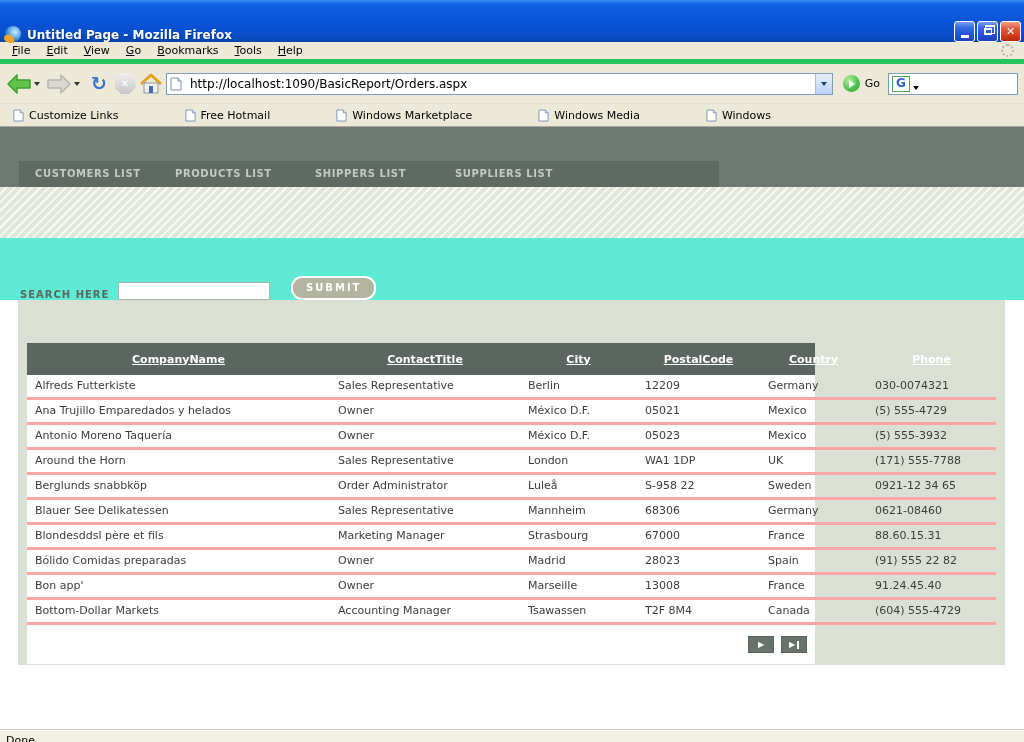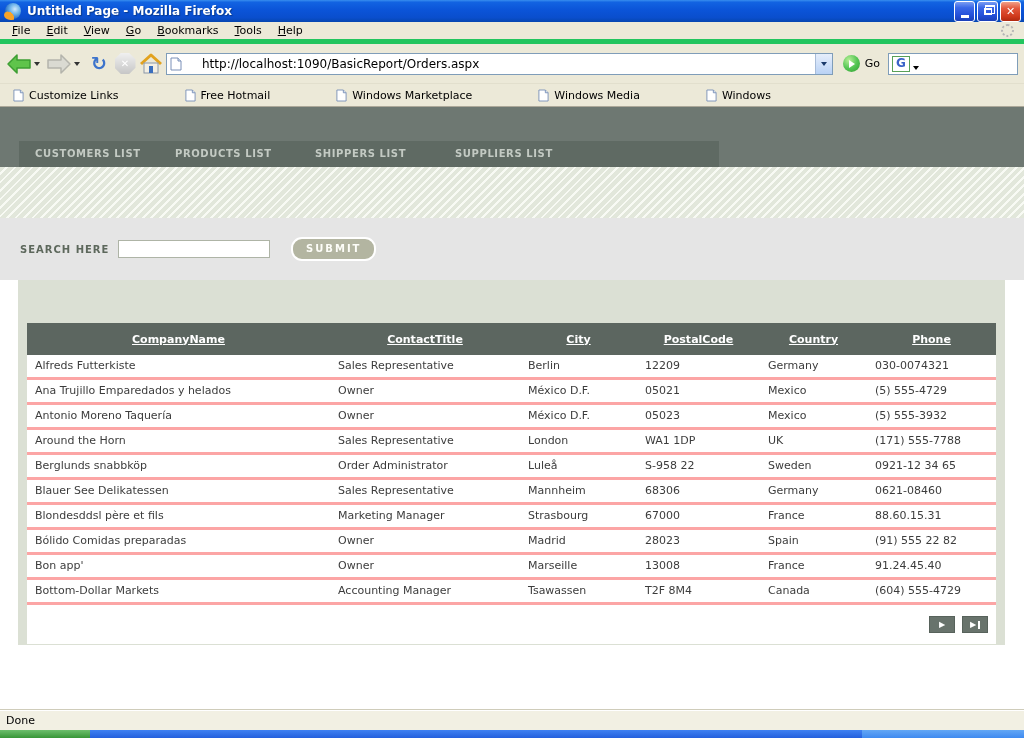--- a/index.html
+++ b/index.html
@@ -1,21 +1,21 @@
 <!DOCTYPE html>
 <html><head>
 <meta charset="utf-8">
 <style>
   * { margin:0; padding:0; box-sizing:border-box; }
   body { font-family:"DejaVu Sans", sans-serif; }
   .screen { width:1024px; height:742px; position:relative; overflow:hidden; background:#fff;
             font-family:"DejaVu Sans", sans-serif; }
 
   
-  .titlebar { height:22px; display:flex; align-items:center; padding:0 3px 0 5px;
+  .titlebar { height:42px; display:flex; align-items:flex-end; padding:0 3px 0 5px;
     background:linear-gradient(180deg,#388eef 0%,#1263e2 10%,#0b54d8 45%,#0a4ecd 80%,#0646b0 100%); }
   .ff-icon { width:16px; height:16px; border-radius:50%; position:relative; flex:0 0 auto;
     background:radial-gradient(circle at 62% 38%, #cfe9fc 0%, #6fb5ea 35%, #2a71c8 68%, #1a4f9e 100%); }
   .ff-icon::after { content:""; position:absolute; left:-1px; bottom:-1px; width:12px; height:9px;
     border-radius:50% 50% 40% 60%; background:radial-gradient(circle at 25% 85%, #f7a329 0 60%, transparent 62%); }
   .title { color:#fff; font-weight:bold; font-size:12px; margin-left:6px; text-shadow:1px 1px 1px #0a3a8c; flex:1;
     white-space:nowrap; overflow:hidden; }
   .winbtns { display:flex; gap:2px; }
   .wbtn { width:21px; height:21px; border-radius:3px; border:1px solid #fff; display:flex;
     align-items:center; justify-content:center; cursor:default; }
@@ -40,21 +40,21 @@
   .navgrp { display:flex; align-items:center; margin-right:6px; }
   .caret { width:0; height:0; border-left:3px solid transparent; border-right:3px solid transparent;
     border-top:4px solid #333; margin-left:2px; }
   .tbico { display:flex; align-items:center; justify-content:center; width:26px; height:26px; }
   .reload-glyph { font-size:19px; font-weight:bold; color:#3d74cc; line-height:1; }
   .stop-oct { width:21px; height:21px; background:linear-gradient(#f0f0f0,#c6c6c6);
     clip-path:polygon(30% 0,70% 0,100% 30%,100% 70%,70% 100%,30% 100%,0 70%,0 30%);
     display:flex; align-items:center; justify-content:center; color:#fff; font-size:10px; font-weight:bold; }
   .addressbar { flex:1; height:22px; background:#fff; border:1px solid #7f9db9; display:flex;
     align-items:center; padding-left:3px; margin:0 2px; }
-  .url { flex:1; font-size:12px; color:#000; margin-left:20px; white-space:nowrap; overflow:hidden; }
+  .url { flex:1; font-size:12px; color:#000; margin-left:8px; white-space:nowrap; overflow:hidden; }
   .addr-drop { width:17px; height:20px; background:linear-gradient(#e6eefb,#b9d2f5);
     border-left:1px solid #a8bcd8; display:flex; align-items:center; justify-content:center; }
   .addr-drop .caret { border-top-color:#1a3a6a; margin:0; }
   .gogrp { display:flex; align-items:center; gap:5px; margin:0 8px; }
   .gocircle { width:17px; height:17px; border-radius:50%; display:flex; align-items:center; justify-content:center;
     background:radial-gradient(circle at 35% 30%, #b6ef97 0%, #55c655 50%, #2f9e2f 100%); }
   .gocircle i { width:0; height:0; border-top:4px solid transparent; border-bottom:4px solid transparent;
     border-left:6px solid #fff; margin-left:1px; }
   .golabel { font-size:11px; color:#000; }
   .searchbox { width:130px; height:22px; border:1px solid #7f9db9; background:#fff; display:flex;
@@ -71,32 +71,32 @@
   .page-icon-svg { display:block; }
 
   
   .viewport { height:602px; background:#fff; position:relative; }
   .site-header { height:60px; background:#6e7872; position:relative; }
   .tabstrip { position:absolute; left:19px; bottom:0; width:700px; height:26px; background:#5f6a63; display:flex; }
   .tab { width:140px; line-height:26px; padding-left:16px; color:#c3cac3; font-weight:bold; font-size:10px;
     letter-spacing:0.6px; cursor:pointer; white-space:nowrap; }
   .tab.active { background:linear-gradient(#f59207,#e07900); color:#fff; }
   .stripes { height:51px; background:repeating-linear-gradient(135deg,#e2e7db 0 4px,#f8faf4 4px 6px); }
-  .searchstrip { height:62px; background:#e5e5e5; display:flex; align-items:center; }
+  .searchstrip { height:62px; background:#5eead4; display:flex; align-items:flex-end; }
   .search-label { margin-left:20px; width:98px; font-size:10px; font-weight:bold; letter-spacing:1px;
     color:#5d685c; }
   .search-input { width:152px; height:18px; border:1px solid #aeb4a6; background:#fff; font-size:11px;
     padding:0 3px; font-family:"DejaVu Sans",sans-serif; }
   .submitbtn { margin-left:21px; padding:4px 13px 5px 13px; border-radius:11px; background:#b3b5a1;
     border:2px solid #fff; color:#fdfdf8; font-weight:bold; font-size:10px; letter-spacing:2px;
     font-family:"DejaVu Sans",sans-serif; cursor:pointer; }
   .main { height:429px; background:#fff; }
   .panel { margin-left:18px; width:987px; height:365px; background:#dbe0d4; padding:43px 9px 0 9px; }
 
-  .grid { --cols:303px 190px 117px 123px 107px 129px; width:969px; }
+  .grid { --cols:303px 190px 117px 123px 107px 129px; width:788px; }
   .ghead { height:32px; background:#5c6660; display:grid; grid-template-columns:var(--cols); align-items:center; }
   .gh { color:#fff; font-weight:bold; font-size:11px; text-decoration:underline; text-align:center; cursor:pointer; }
   .gbody { background:#fff; }
   .grow { display:grid; grid-template-columns:var(--cols); }
   .gc { font-size:11px; color:#3c3c3c; line-height:22px; border-bottom:3px solid #fca5a5; padding-left:8px;
     white-space:nowrap; overflow:hidden; }
   .pager { background:#fff; height:39px; display:flex; justify-content:flex-end; align-items:center;
     gap:7px; padding-right:8px; }
   .pgbtn { width:26px; height:17px; background:#68736c; border:1px solid #57625b; color:#fff; font-size:8px;
     display:flex; align-items:center; justify-content:center; cursor:pointer; font-family:"DejaVu Sans",sans-serif; }

